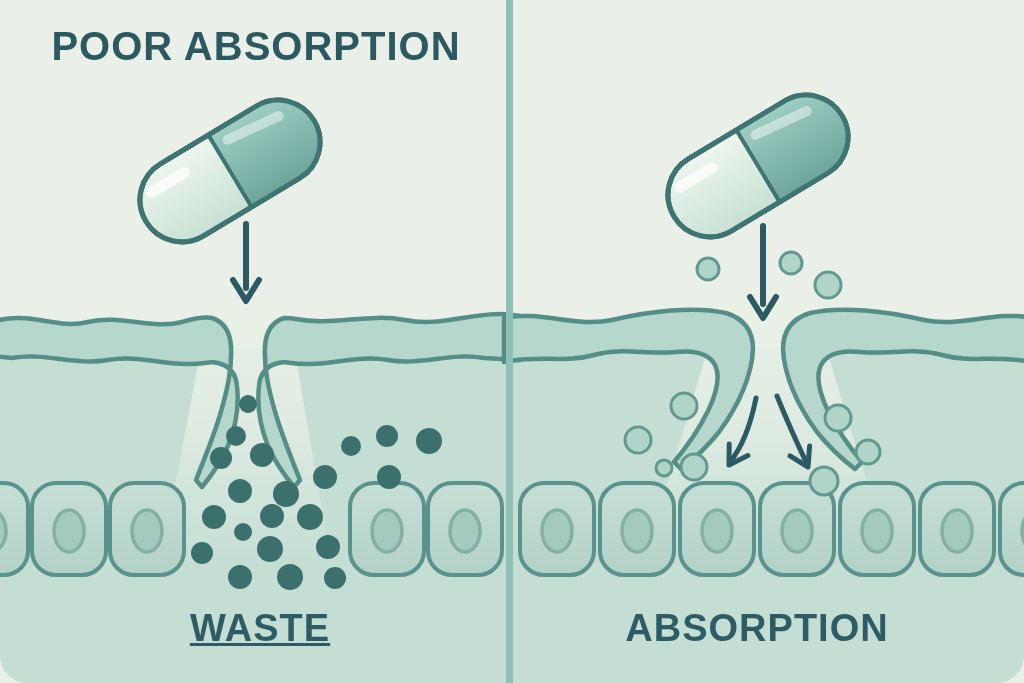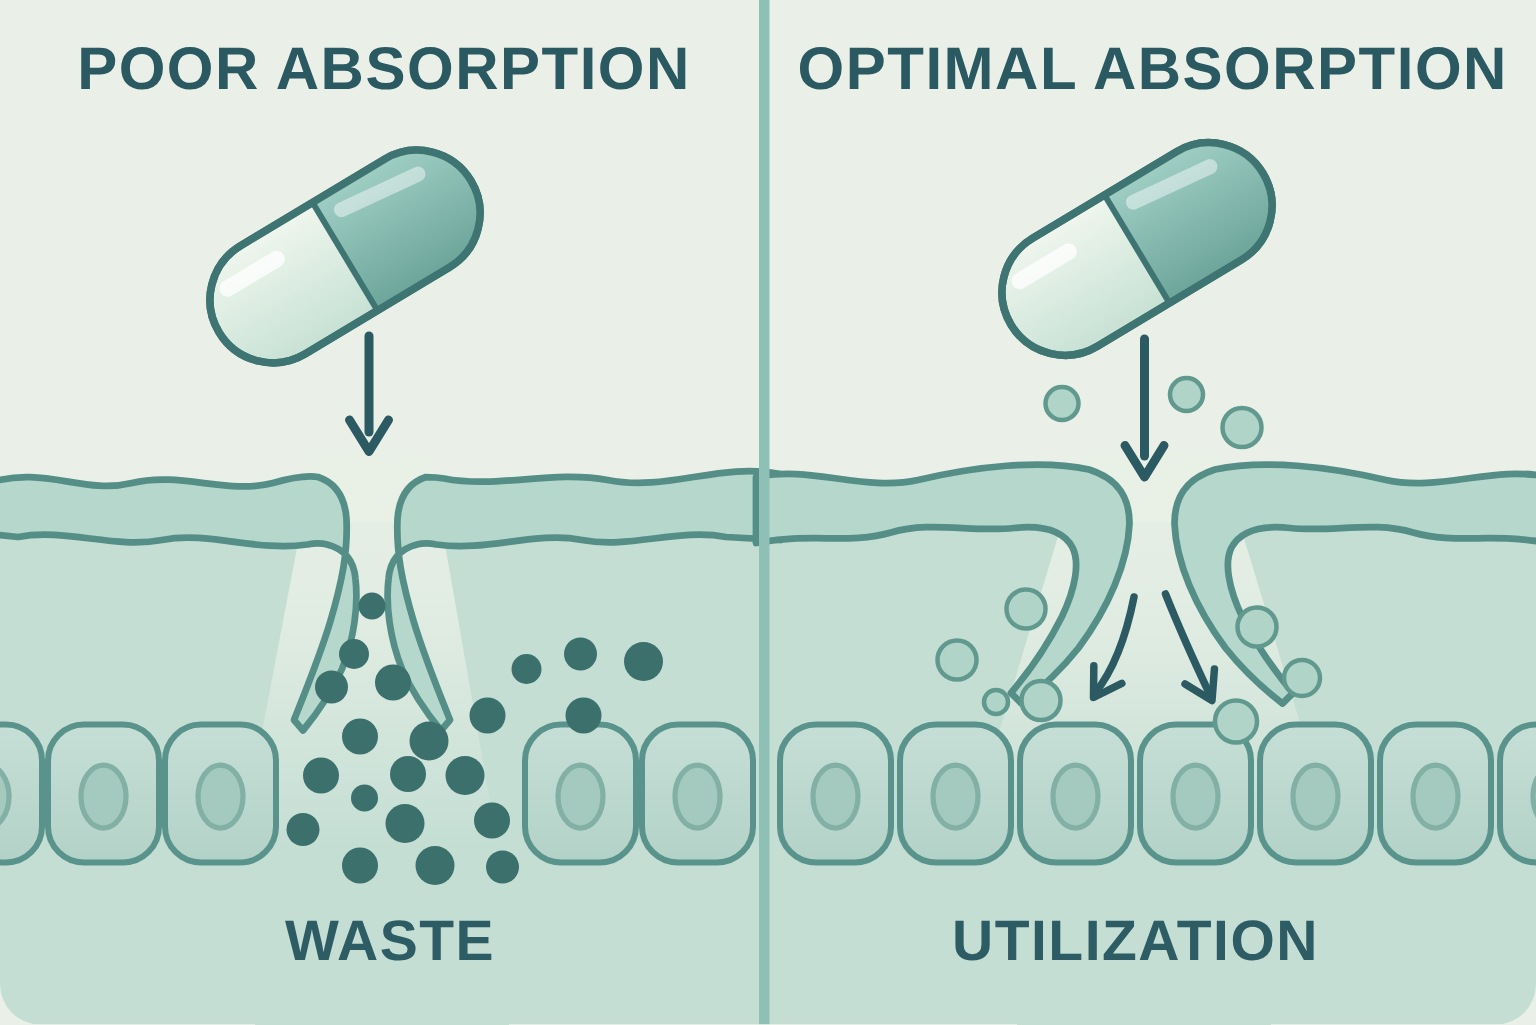--- a/index.html
+++ b/index.html
@@ -15,21 +15,21 @@
     text-align:center;font-weight:700;font-size:40px;letter-spacing:1px;
     color:#2b5962;white-space:nowrap;
   }
   .panel-title.left{left:0;width:512px;}
   .panel-title.right{left:516px;width:505px;}
   .panel-label{
     position:absolute;top:608px;height:40px;line-height:40px;
     text-align:center;font-weight:700;font-size:38px;letter-spacing:1px;
     color:#2e5c65;white-space:nowrap;
   }
-  .panel-label.left{left:0;width:520px;}
+  .panel-label.left{left:0;width:520px;text-decoration:underline;}
   .panel-label.right{left:516px;width:482px;}
   .waste-dot{fill:#3c706d;}
   .nutrient-bubble{fill:#b0d4c8;stroke:#62998f;stroke-width:3;}
   .membrane{fill:#b6d7cc;stroke:#548e87;stroke-width:4.5;stroke-linejoin:round;}
   .arrow-line{fill:none;stroke:#2c5a63;stroke-width:6;stroke-linecap:round;stroke-linejoin:round;}
   .arrow-line.thin{stroke-width:5;}
   .cell-body{fill:url(#cellGrad);stroke:#5a938b;stroke-width:4;}
   .cell-nucleus{fill:#a4cabf;stroke:#83b0a4;stroke-width:3.5;}
 </style>
 </head>
@@ -248,16 +248,15 @@
     </g>
     <g>
       <path class="arrow-line thin" d="M 777 396 C 787 421, 798 445, 807 464"></path>
       <path class="arrow-line thin" transform="translate(808,467) rotate(-27)" d="M -11 -18 L 0 0 L 11 -18"></path>
     </g>
 
     <rect x="506" y="0" width="7" height="683" fill="#8fc0b6"></rect>
   </svg>
 
   <div class="panel-title left">POOR ABSORPTION</div>
-  <div class="panel-title right">OPTIMAL ABSORPTION</div>
   <div class="panel-label left">WASTE</div>
-  <div class="panel-label right">UTILIZATION</div>
+  <div class="panel-label right">ABSORPTION</div>
 </div>
 
 </body></html>

